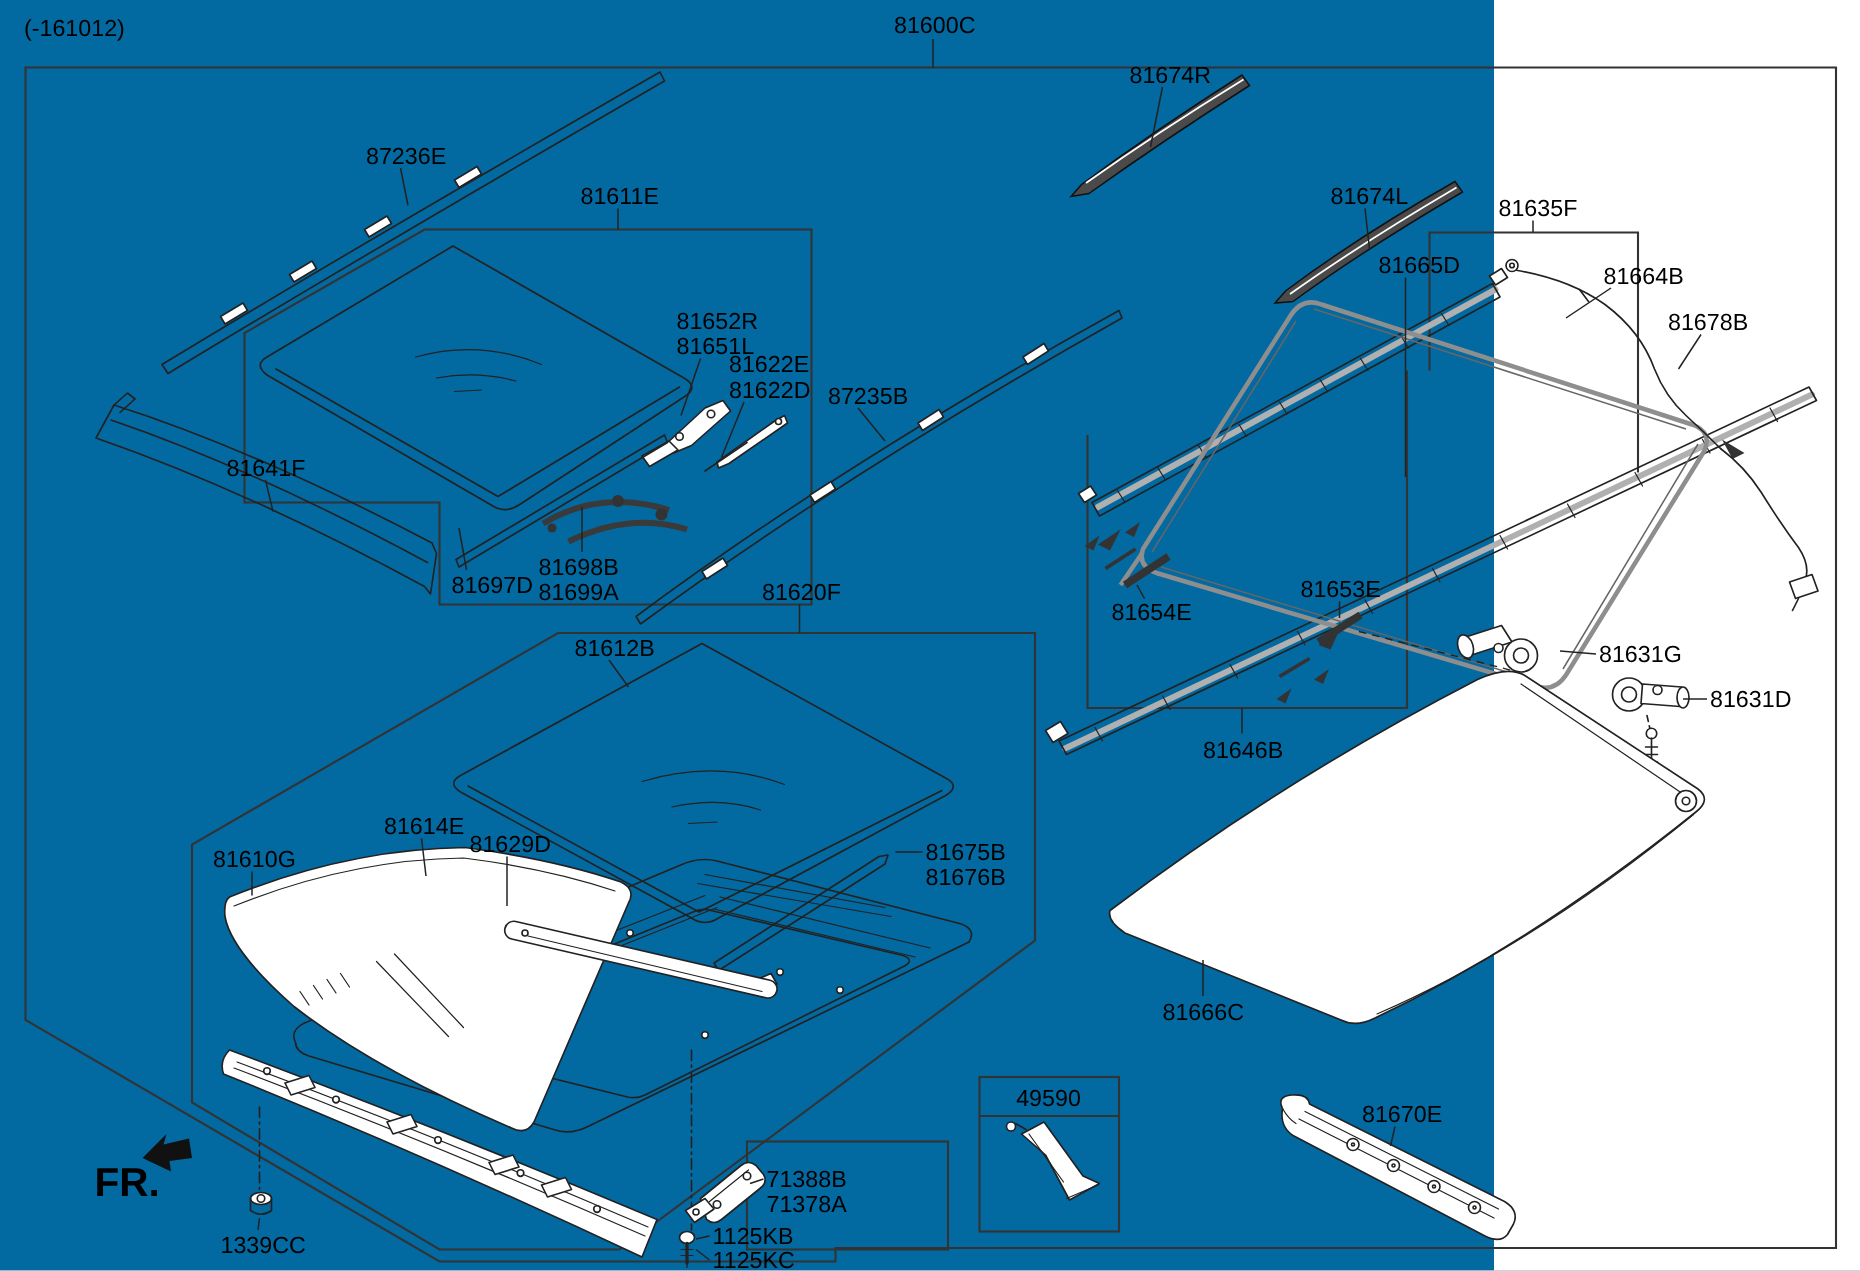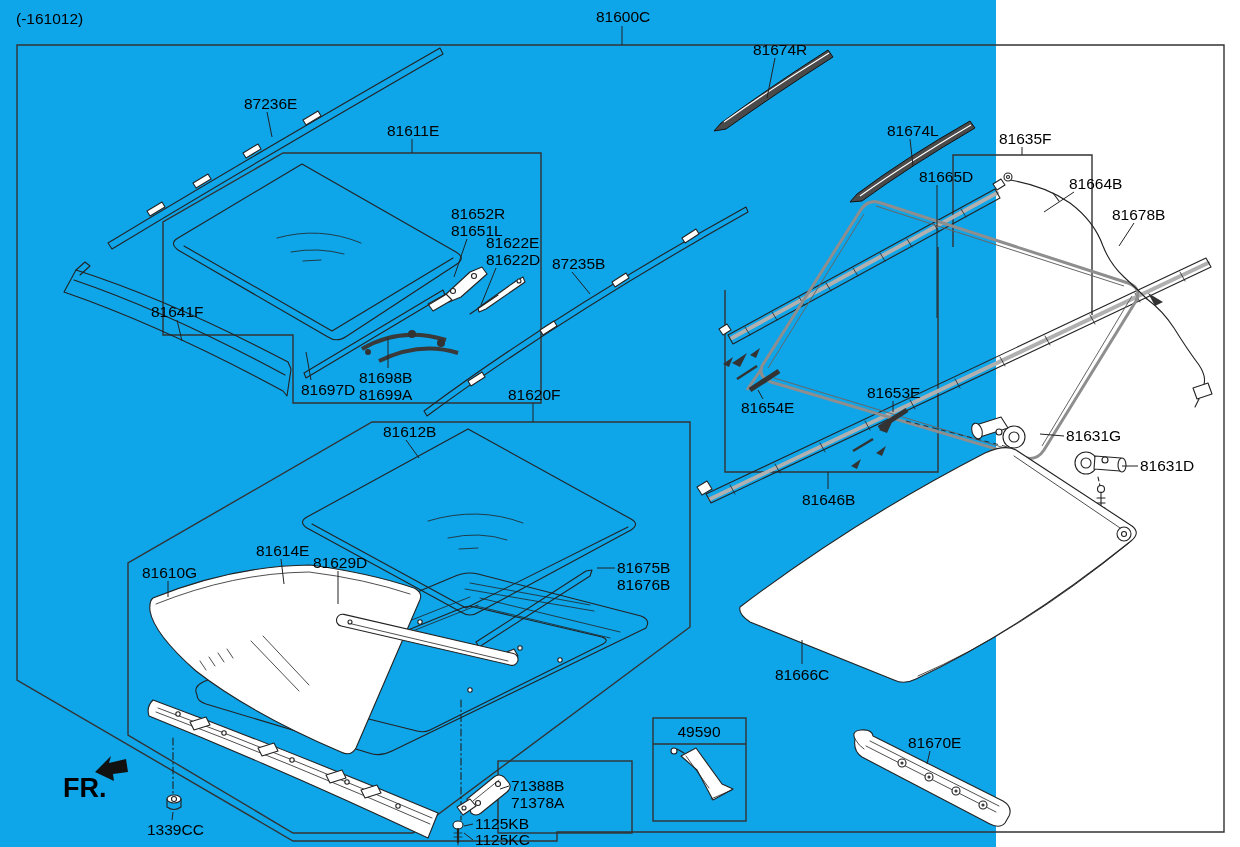--- a/index.html
+++ b/index.html
@@ -1,16 +1,16 @@
 <!DOCTYPE html>
 <html><head>
 <meta charset="utf-8">
 <style>
   html,body{margin:0;padding:0;background:#fff;}
-  #stage{width:996px;height:847px;position:relative;background:#0ea5e9;}
+  #stage{width:996px;height:847px;position:relative;background:#0369a1;}
   svg{display:block;}
   text{font-family:"Liberation Sans",sans-serif;font-size:15.5px;fill:#000;}
   .big{font-size:27px;font-weight:bold;}
   .ln{fill:none;stroke:#222;stroke-width:1.1;stroke-linecap:round;stroke-linejoin:round;}
   .boxln{fill:none;stroke:#333;stroke-width:1.4;}
   .leader{fill:none;stroke:#222;stroke-width:1;}
   .grayln{fill:none;stroke:#8e8e8e;stroke-width:3;stroke-linejoin:round;}
   .thin{stroke-width:0.8;}
 </style>
 </head>

